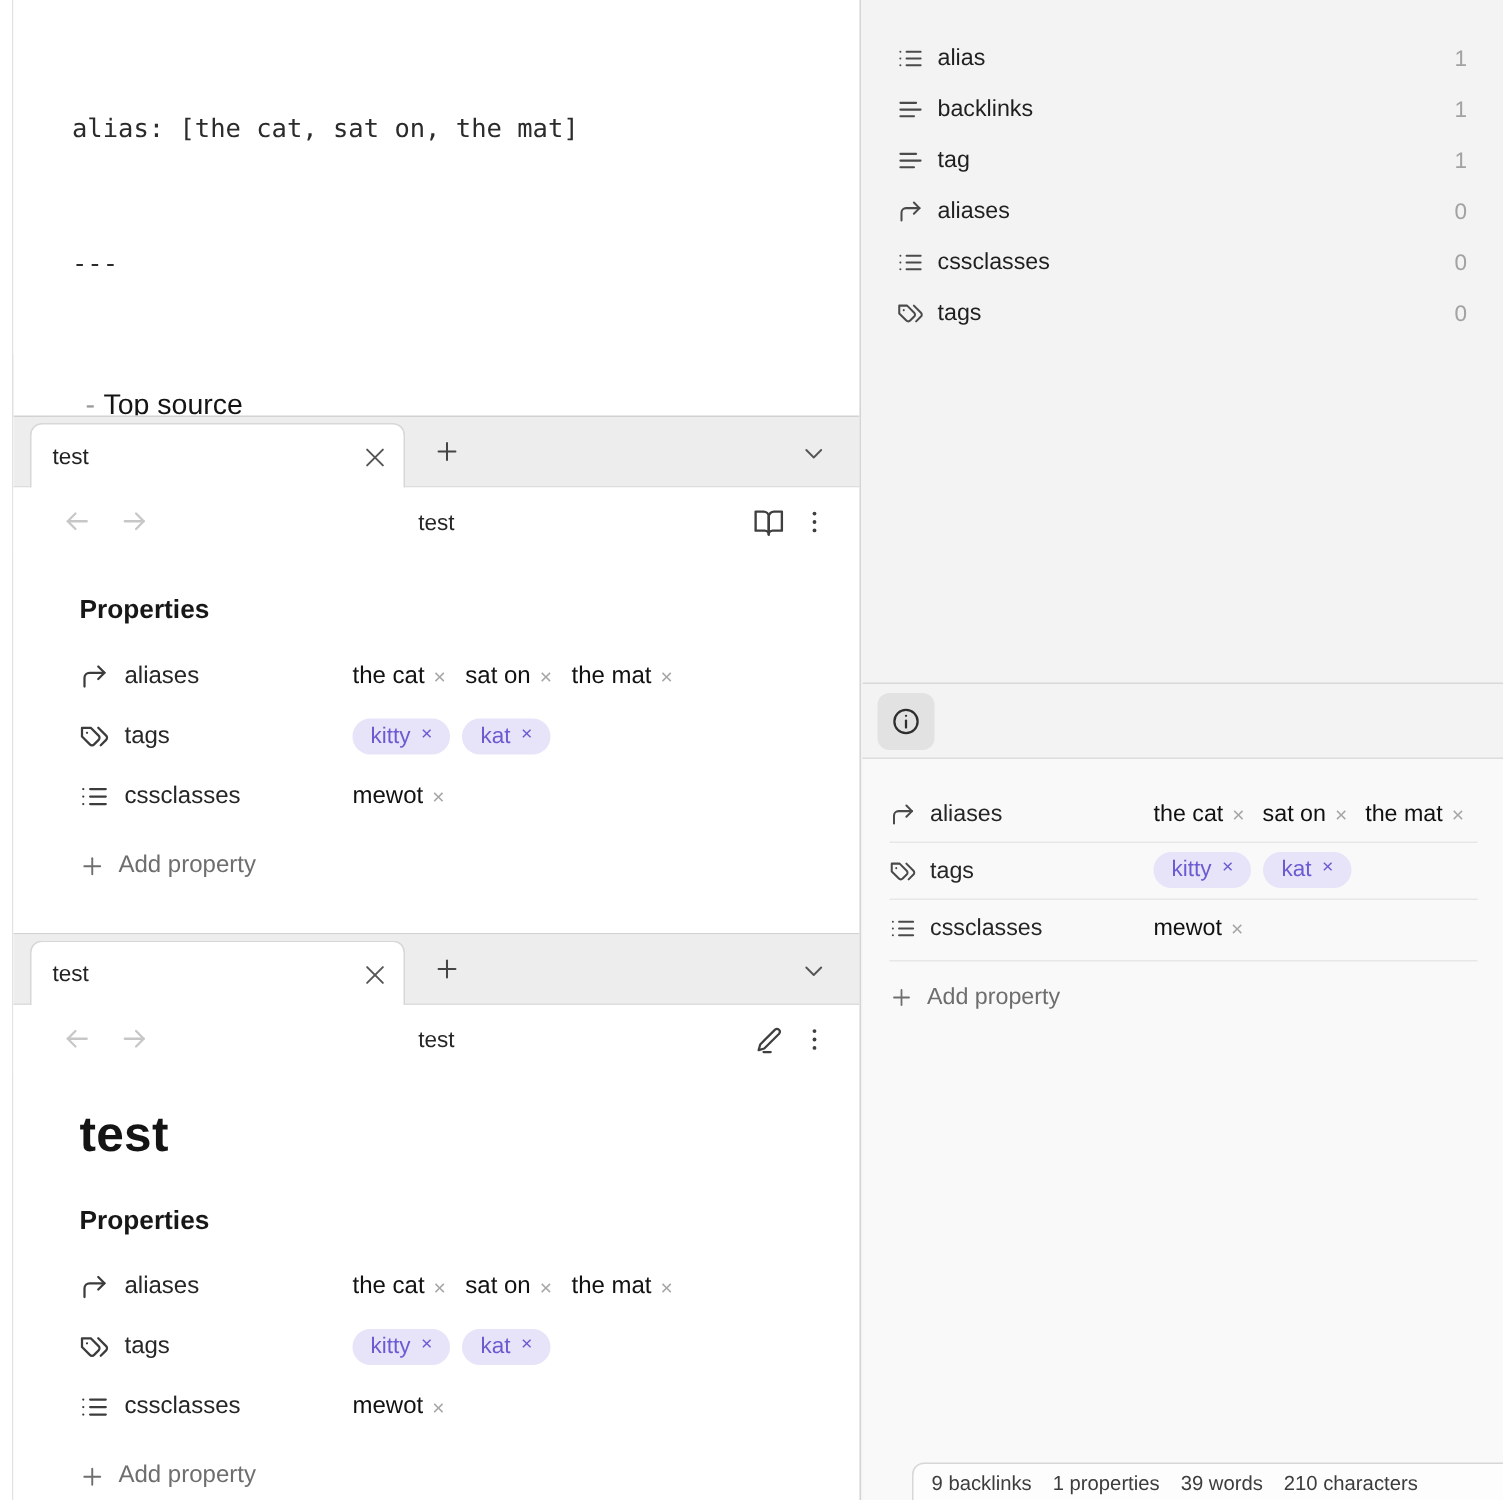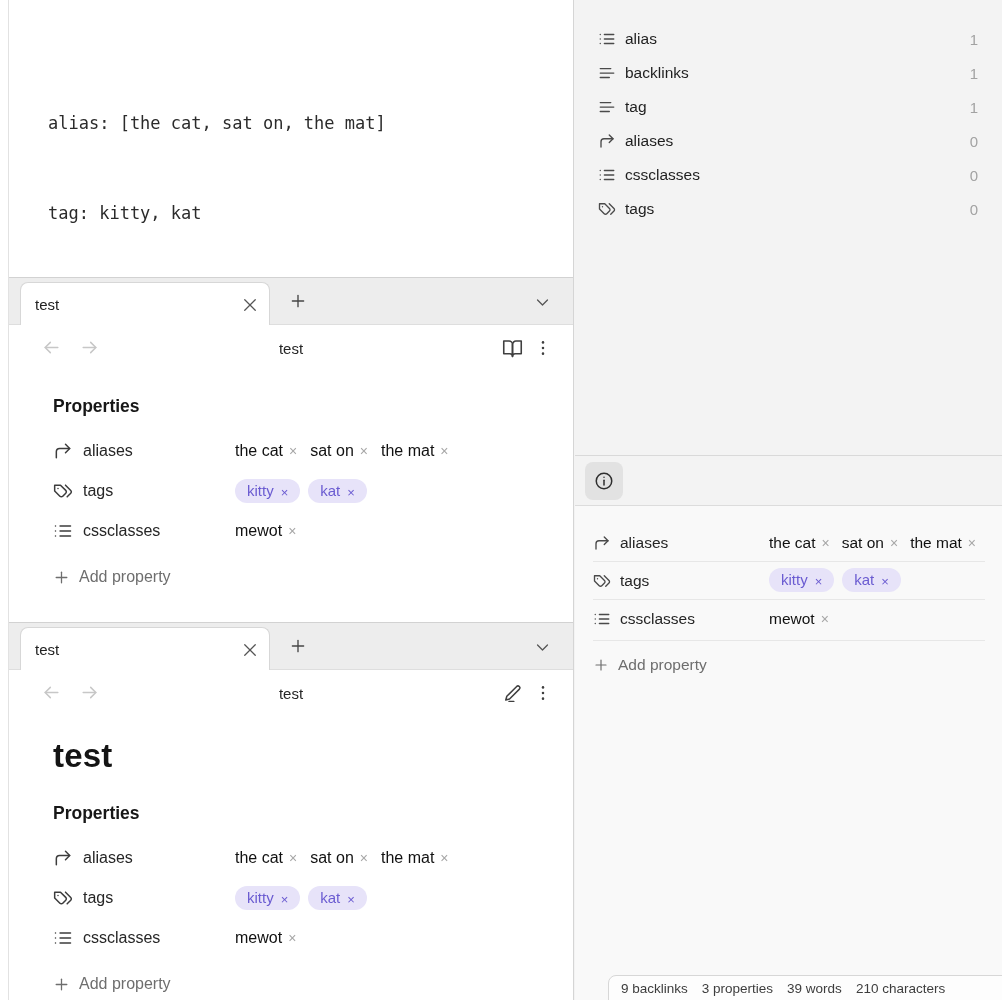--- a/index.html
+++ b/index.html
@@ -5,21 +5,21 @@
   * { margin:0; padding:0; box-sizing:border-box; }
   html,body { width:1002px; height:1000px; overflow:hidden; background:#fff;
     font-family:"Liberation Sans","DejaVu Sans",sans-serif; color:#1f1f1f; }
   .app { position:relative; width:1002px; height:1000px; }
 
   
   .left-col { position:absolute; left:0; top:0; width:573px; height:1000px; background:#fff; }
   .left-edge { position:absolute; left:8px; top:0; width:1px; height:1000px; background:#e2e2e2; }
 
   .pane { position:absolute; left:9px; width:564px; background:#fff; }
-  .pane-a { top:0; height:236px;margin-top:37px; }
+  .pane-a { top:0; height:236px; }
   .pane-b { top:277px; height:345px; border-top:1px solid #d2d2d2; }
   .pane-c { top:622px; height:378px; border-top:1px solid #d2d2d2; }
 
   
   .mono-block { padding:11px 0 0 39px; font-family:"DejaVu Sans Mono","Liberation Mono",monospace;
     font-size:17px; line-height:30px; color:#2b2b2b; white-space:pre; }
   .src-list { margin-top:3px; padding-left:48px; font-size:19px; line-height:33px; color:#141414; list-style:none; }
   .src-list li { display:flex; }
   .dash { width:12px; color:#999; flex:none; }
 
@@ -48,21 +48,21 @@
   .inline-title { margin:12px 0 0 0; height:44px; font-size:33px; font-weight:700; color:#141414; letter-spacing:.2px; }
   .props-heading { font-size:17.5px; font-weight:600; color:#171717; height:21px; margin-bottom:14px; }
   .pane-c .props-heading { margin-top:22px; }
   .prow { display:flex; align-items:center; height:40px; }
   .picon { width:20px; height:20px; color:#3c3c3c; flex:none; margin-right:10px; }
   .plabel { width:152px; font-size:16px; color:#262626; flex:none; }
   .pvalues { display:flex; align-items:center; gap:13px; font-size:16px; color:#111; }
   .vitem { display:inline-flex; align-items:center; gap:6px; white-space:nowrap; }
   .vx { color:#a6a6a6; font-size:14px; line-height:1; cursor:pointer; }
   .pill-wrap { display:flex; gap:8px; }
-  .pill { display:inline-flex; align-items:flex-end; gap:7px; background:#e7e3f9; color:#6a5bd1;
+  .pill { display:inline-flex; align-items:flex-start; gap:7px; background:#e7e3f9; color:#6a5bd1;
     border-radius:14px; padding:3px 12px 4px 12px; font-size:15px; white-space:nowrap; }
   .pill .vx { color:#6a5bd1; font-size:13px; }
   .addprop { display:flex; align-items:center; gap:9px; color:#6e6e6e; font-size:16px; margin-top:12px; height:28px; }
   .addprop .plus { width:17px; height:17px; color:#6e6e6e; }
 
   
   .right-col { position:absolute; left:573px; top:0; width:429px; height:1000px;
     border-left:1px solid #d5d5d5; background:#f3f3f3; overflow:hidden; }
   .all-props { position:absolute; top:0; left:1px; right:0; height:455px; background:#f3f3f3; padding-top:22px; }
   .ap-row { display:flex; align-items:center; height:34px; padding:0 24px 0 23px; }
@@ -164,21 +164,20 @@
 </svg>
 
 <div class="app">
 
   <div class="left-col">
     <div class="left-edge"></div>
 
     <div class="pane pane-a">
       <div class="mono-block">
         <div>alias: [the cat, sat on, the mat]</div>
-        <div>tag: kitty, kat</div>
         <div>---</div>
       </div>
       <ul class="src-list">
         <li>
             <span class="dash">-</span>
             <span>Top source</span>
           </li>
         <li>
             <span class="dash">-</span>
             <span>Middle preview</span>
@@ -553,18 +552,18 @@
             <svg viewBox="0 0 24 24">
               <use href="#i-plus"></use>
             </svg>
           </span>
         <span>Add property</span>
       </div>
     </div>
 
     <div class="status-bar">
       <span>9 backlinks</span>
-      <span>3 properties</span>
+      <span>1 properties</span>
       <span>39 words</span>
       <span>210 characters</span>
     </div>
   </div>
 </div>
 
 </body></html>

